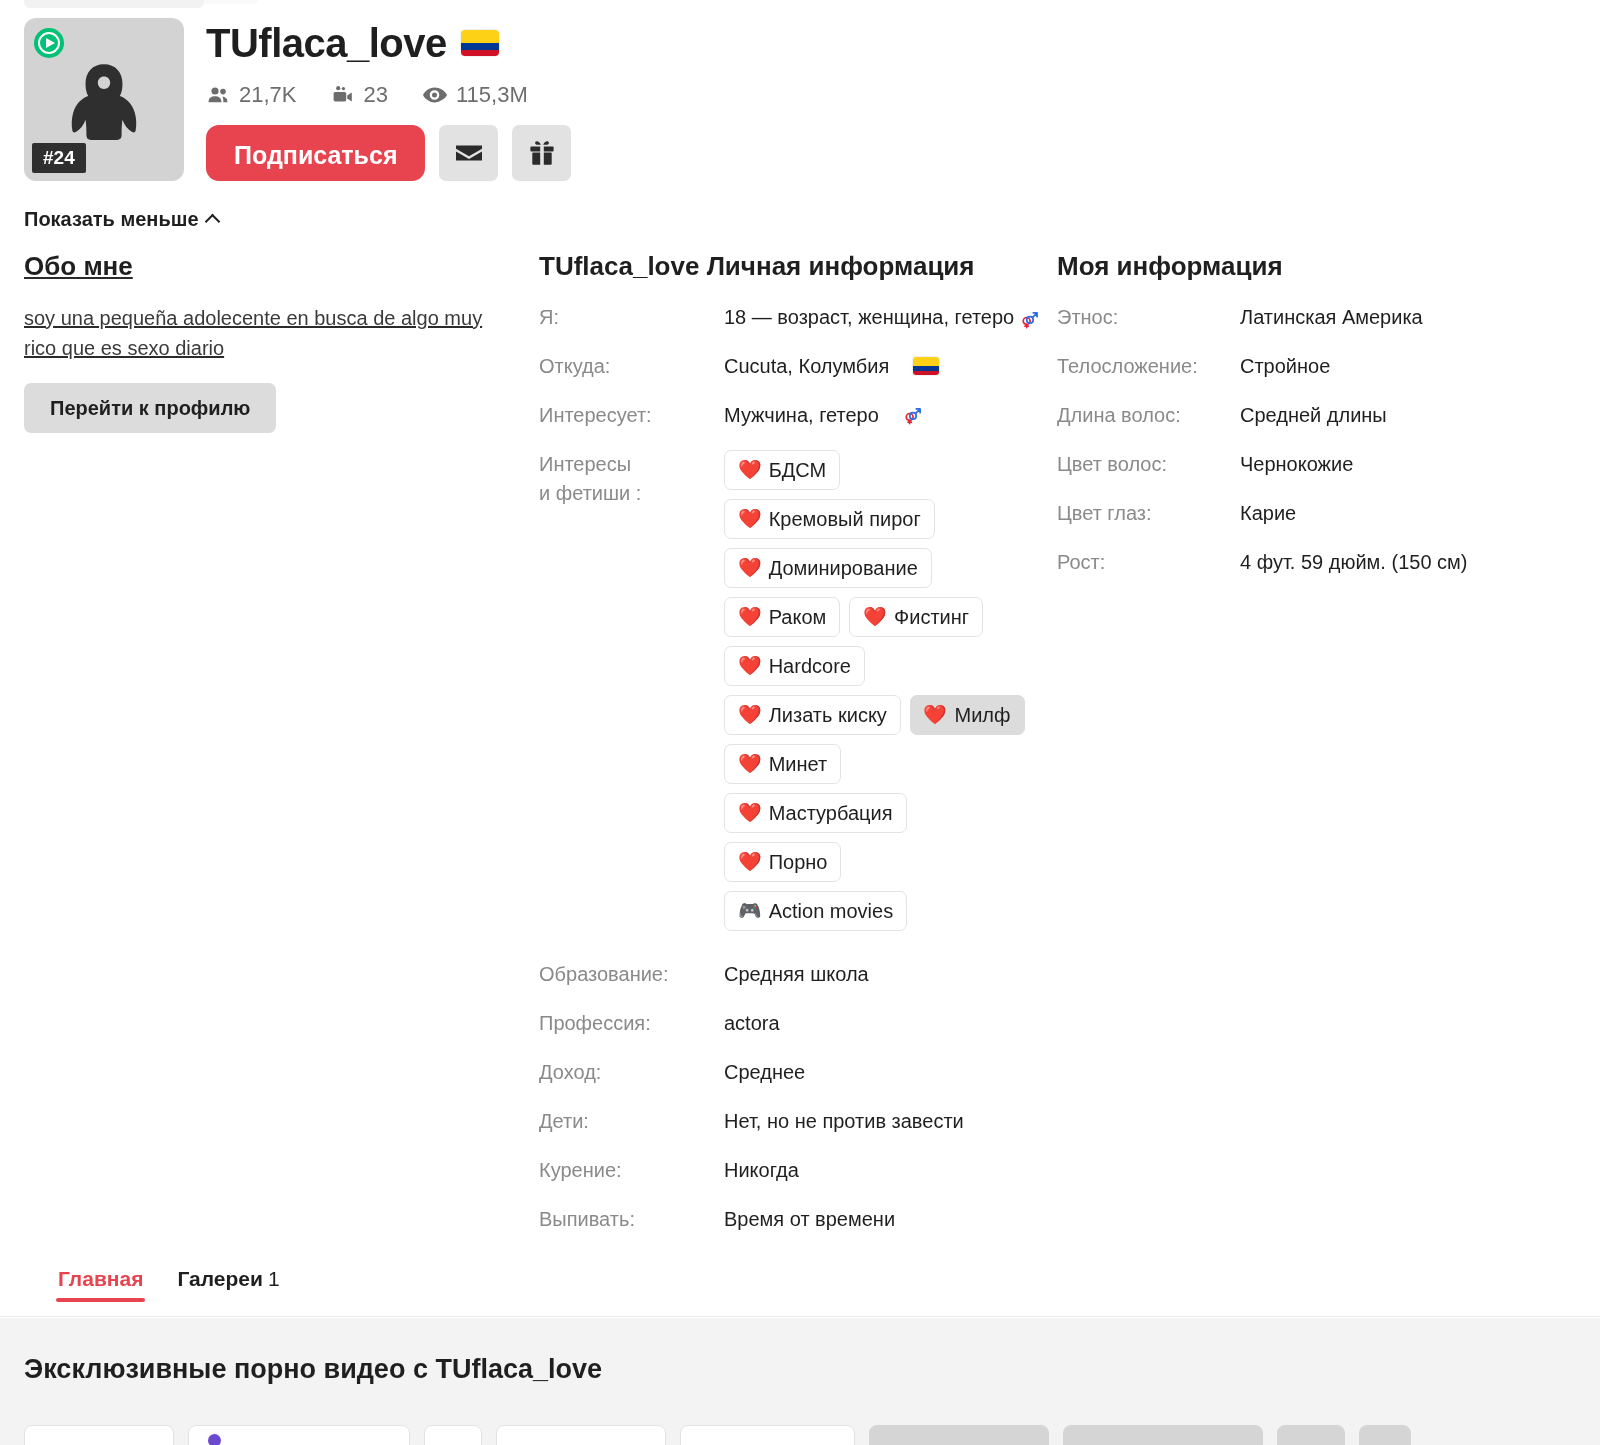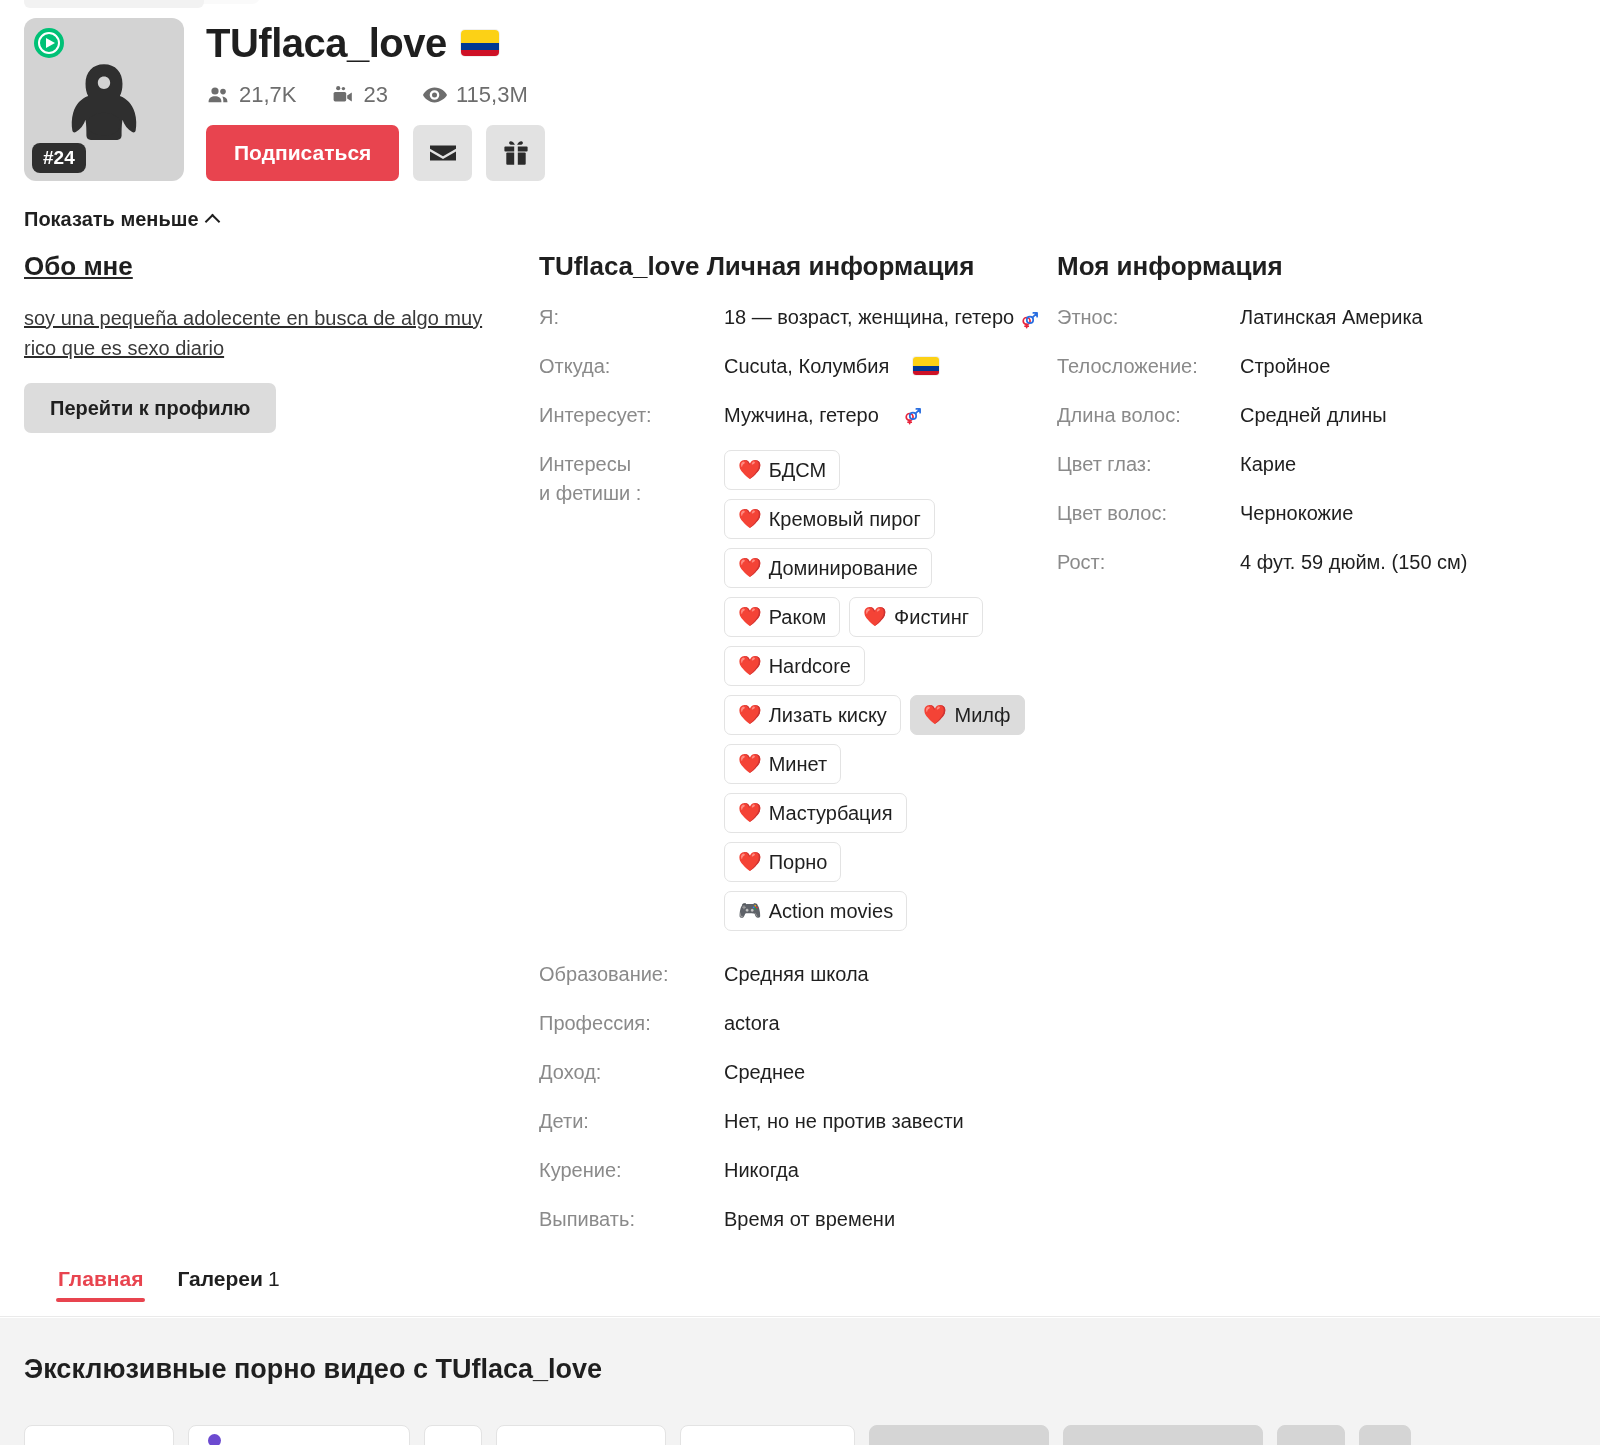--- a/index.html
+++ b/index.html
@@ -92,21 +92,21 @@
   }
   .rank-badge {
     position: absolute;
     left: 8px;
     bottom: 8px;
     background: #2f2f2f;
     color: #ffffff;
     font-size: 19px;
     font-weight: bold;
     padding: 5px 11px 6px;
-    border-radius: 8px;
+    border-radius: 2px;
     line-height: 1;
   }
 
   .header-right { padding-top: 4px; }
   .name-row {
     display: flex;
     align-items: center;
     gap: 14px;
   }
   .profile-name {
@@ -150,25 +150,25 @@
     display: flex;
     align-items: center;
     gap: 14px;
     margin-top: 17px;
   }
   .btn-subscribe {
     background: #e8444f;
     color: #ffffff;
     border: none;
     font-family: inherit;
-    font-size: 21px;
+    font-size: 25px;
     font-weight: bold;
     padding: 16px 28px;
     height: 56px;
-    border-radius: 7px;
+    border-radius: 13px;
     cursor: pointer;
   }
   .btn-icon {
     width: 59px;
     height: 56px;
     background: #e2e2e2;
     border: none;
     border-radius: 7px;
     display: flex;
     align-items: center;
@@ -617,26 +617,26 @@
           </tr>
           <tr>
             <td class="lbl">Телосложение:</td>
             <td class="val">Стройное</td>
           </tr>
           <tr>
             <td class="lbl">Длина волос:</td>
             <td class="val">Средней длины</td>
           </tr>
           <tr>
+            <td class="lbl">Цвет волос:</td>
+            <td class="val">Чернокожие</td>
+          </tr>
+          <tr>
             <td class="lbl">Цвет глаз:</td>
             <td class="val">Карие</td>
-          </tr>
-          <tr>
-            <td class="lbl">Цвет волос:</td>
-            <td class="val">Чернокожие</td>
           </tr>
           <tr>
             <td class="lbl">Рост:</td>
             <td class="val">4 фут. 59 дюйм. (150 см)</td>
           </tr>
         </tbody>
     </table>
   </div>
 
   <div class="tabs-bar">

